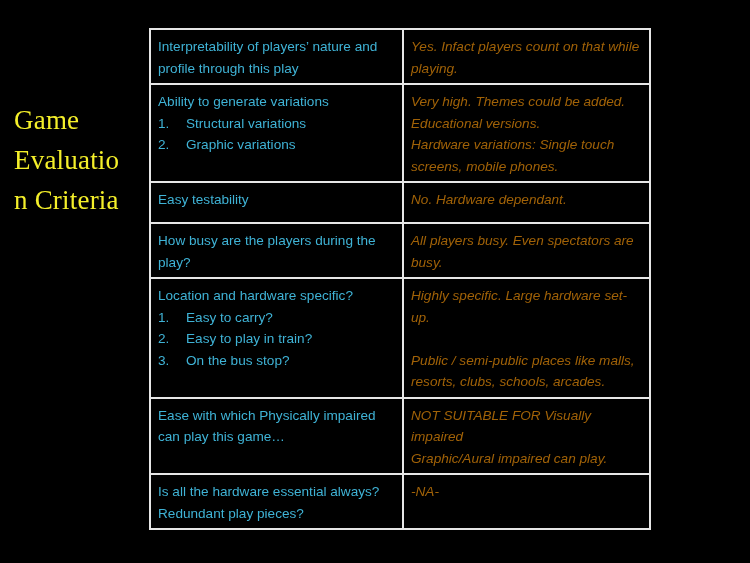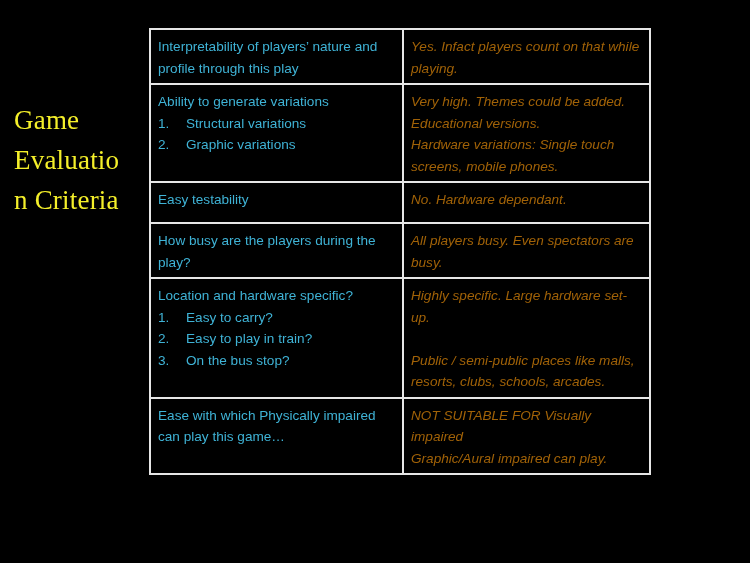--- a/index.html
+++ b/index.html
@@ -77,14 +77,18 @@
         <span class="line">Public / semi-public places like malls, resorts, clubs, schools, arcades.</span>
       </td>
     </tr>
     <tr style="height:53px">
       <td class="crit"><span>Ease with which Physically impaired can play this game…</span></td>
       <td class="eval">
         <span class="line">NOT SUITABLE FOR Visually  impaired</span>
         <span class="line">Graphic/Aural impaired can play.</span>
       </td>
     </tr>
+    <tr style="height:54px">
+      <td class="crit"><span>Is all the hardware essential always? Redundant play pieces?</span></td>
+      <td class="eval"><span>-NA-</span></td>
+    </tr>
   </tbody>
 </table>
 
 </body></html>

